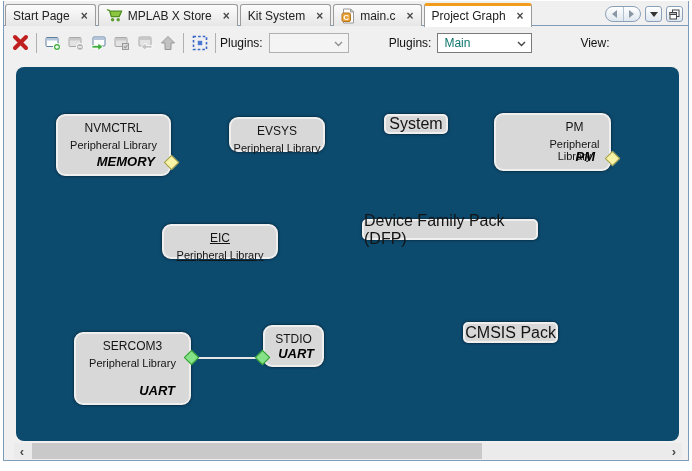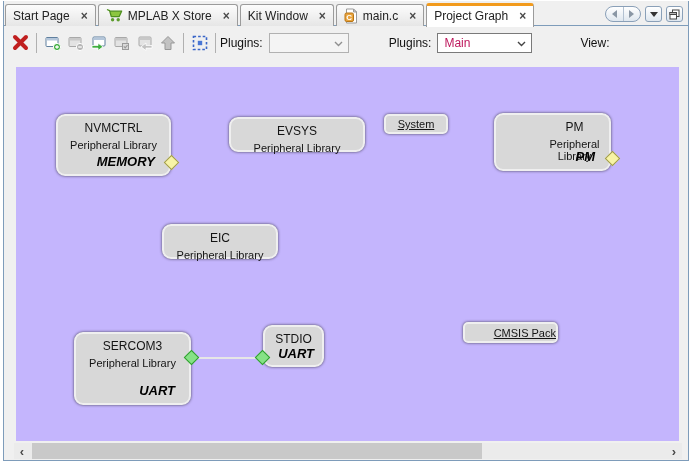--- a/index.html
+++ b/index.html
@@ -32,38 +32,38 @@
     background:linear-gradient(#ffffff,#dfe7ef); display:flex; align-items:center; justify-content:center; }
   .tri-d { width:0; height:0; border-left:4px solid transparent; border-right:4px solid transparent; border-top:5px solid #333; }
 
   
   .toolbar { position:absolute; left:0; top:25px; width:100%; height:33px; background:#f0f0f0;
     display:flex; align-items:center; padding-left:5px; }
   .tbtn { width:23px; height:23px; display:flex; align-items:center; justify-content:center; background:transparent; border:none; }
   .tsep { width:1px; height:20px; background:#b0b0b0; margin:0 4px; }
   .tlabel { font-size:12px; color:#111; }
   .combo { position:relative; height:20px; border:1px solid #7a7a7a; background:#ffffff;
-    font-size:12px; color:#be185d; display:flex; align-items:center; padding:0 18px 0 6px; }
+    font-size:12px; color:#0f766e; display:flex; align-items:center; padding:0 18px 0 6px; }
   .combo.disabled { border-color:#b1b1b1; background:#f4f4f4; color:#999; }
   .combo .chev { position:absolute; right:5px; top:7px; }
 
   
-  .canvas { position:absolute; left:12px; top:66px; width:663px; height:374px; background:#c4b5fd; }
+  .canvas { position:absolute; left:12px; top:66px; width:663px; height:374px; background:#0c4a6e;border-radius:8px; }
   .gnode { position:absolute; background:#d8d8d8; border:2px solid #efefef;
     box-shadow:0 0 3px rgba(0,0,0,0.65); color:#141414; }
   .gnode-big { border-radius:9px; }
-  .gnode-small { border-radius:5px; display:flex; align-items:center; justify-content:center; font-size:11px;text-decoration:underline; }
+  .gnode-small { border-radius:5px; display:flex; align-items:center; justify-content:center; font-size:16px; }
   .gnode-title { font-size:12px; text-align:center; margin-top:5px; }
   .gnode-sub { font-size:11px; text-align:center; margin-top:4px; }
   .gnode-tag { position:absolute; right:14px; bottom:5px; font-size:13px; font-weight:bold; font-style:italic; color:#000; }
   .node-nvmctrl { left:40px; top:47px; width:115px; height:62px; }
-  .node-evsys   { left:213px; top:50px; width:136px; height:35px; }
+  .node-evsys   { left:213px; top:50px; width:96px; height:35px; }
   .node-system  { left:368px; top:47px; width:64px;  height:20px; }
   .node-pm      { left:478px; top:46px; width:117px; height:58px;padding-left:44px; }
-  .node-eic     { left:146px; top:157px; width:116px; height:35px; }
+  .node-eic     { left:146px; top:157px; width:116px; height:35px;text-decoration:underline; }
   .node-dfp     { left:346px; top:152px; width:176px; height:21px; }
   .node-sercom3 { left:58px; top:244px; width:117px; height:73px;margin-top:21px; }
   .node-stdio   { left:247px; top:258px; width:61px; height:42px; }
   .node-stdio .gnode-tag { right:8px; bottom:4px; }
   .node-cmsis   { left:447px; top:255px; width:95px; height:21px;justify-content:flex-end; }
   .edge { position:absolute; height:2px; background:#e6e6e6; }
   .edge-sercom3-stdio { left:176px; top:290px; width:71px; }
   .port { position:absolute; width:11px; height:11px; transform:rotate(45deg); }
   .port-yellow { background:#f7f3a6; border:1px solid #9f9b4a; }
   .port-green  { background:#86e286; border:1px solid #2f9e2f; }
@@ -96,21 +96,21 @@
           <svg width="17" height="15" viewBox="0 0 17 15">
             <path d="M1 1.5 L3.6 2.6 L5.3 8.6 L13.2 8.6 L15.6 3.2 L4 3.2" fill="#8cc63f" stroke="#4e8f1e" stroke-width="1.3" stroke-linejoin="round"></path>
             <circle cx="6.6" cy="11.8" r="1.7" fill="#5d9c2d"></circle>
             <circle cx="12.2" cy="11.8" r="1.7" fill="#5d9c2d"></circle>
           </svg>
         </span>
         <span>MPLAB X Store</span>
         <span class="tclose">×</span>
       </div>
       <div class="tab">
-        <span>Kit Window</span>
+        <span>Kit System</span>
         <span class="tclose">×</span>
       </div>
       <div class="tab">
         <span class="ticon">
           <svg width="14" height="16" viewBox="0 0 14 16">
             <path d="M2.5 1 h7 l3 3 v11 h-10 z" fill="#ffffff" stroke="#9a9a9a"></path>
             <path d="M9.5 1 l3 3 h-3 z" fill="#d8d8d8" stroke="#9a9a9a"></path>
             <rect x="1" y="5" width="8.5" height="8.5" rx="1.5" fill="#e8a33c" stroke="#b97514"></rect>
             <text x="5.2" y="11.8" font-size="8" font-weight="bold" fill="#ffffff" text-anchor="middle" font-family="Liberation Sans, sans-serif">C</text>
           </svg>
@@ -243,20 +243,23 @@
       <div class="gnode-title">PM</div>
       <div class="gnode-sub">Peripheral Library</div>
       <div class="gnode-tag">PM</div>
     </div>
 
     <div class="gnode gnode-big node-eic">
       <div class="gnode-title">EIC</div>
       <div class="gnode-sub">Peripheral Library</div>
     </div>
 
+    <div class="gnode gnode-small node-dfp">
+      <span>Device Family Pack (DFP)</span>
+    </div>
 
     <div class="gnode gnode-big node-sercom3">
       <div class="gnode-title">SERCOM3</div>
       <div class="gnode-sub">Peripheral Library</div>
       <div class="gnode-tag">UART</div>
     </div>
 
     <div class="gnode gnode-big node-stdio">
       <div class="gnode-title">STDIO</div>
       <div class="gnode-tag">UART</div>

